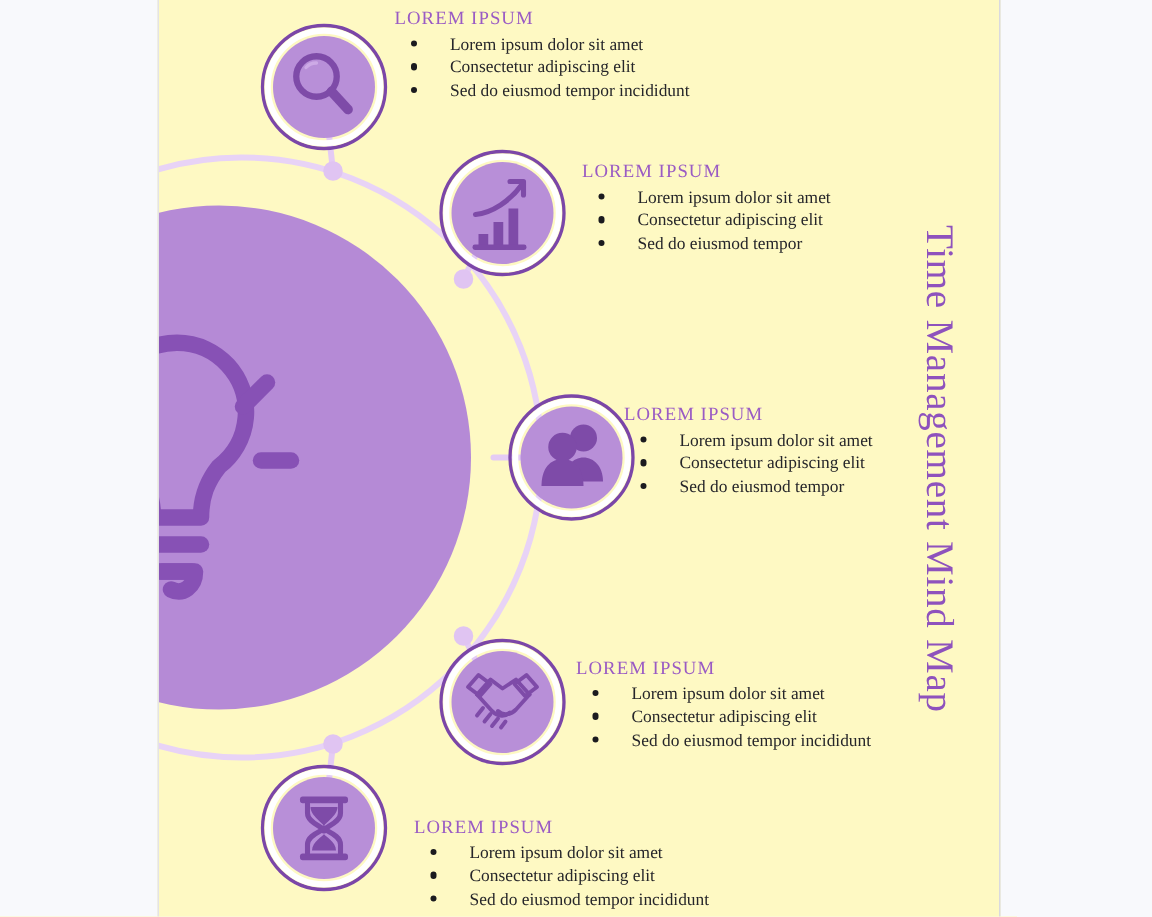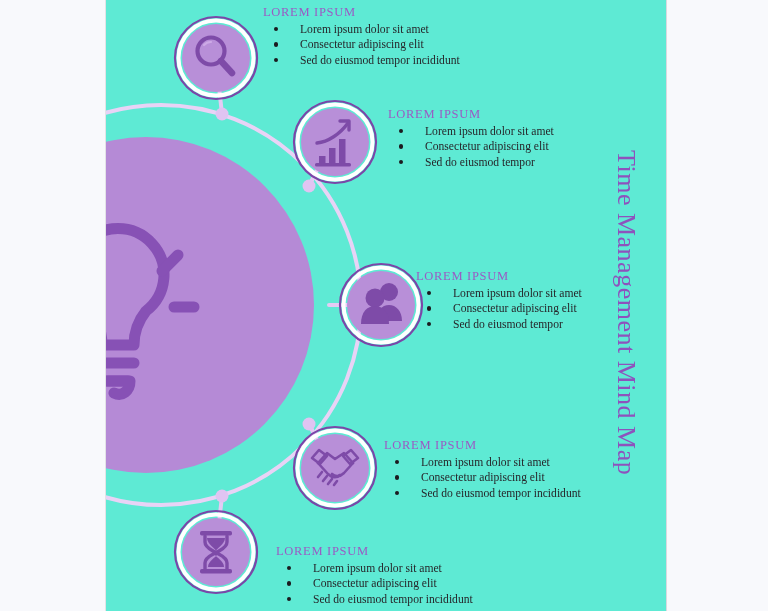--- a/index.html
+++ b/index.html
@@ -18,21 +18,21 @@
     width: 768px;
     height: 611px;
   }
   
   #page {
     position: absolute;
     left: 105px;
     top: 0;
     width: 562px;
     height: 611px;
-    background: #5eead4;
+    background: #fef9c3;
     border-left: 1px solid #e3e3e7;
     border-right: 1px solid #d9d9df;
     box-sizing: border-box;
     overflow: hidden;
   }
   #artboard {
     position: absolute;
     left: 0; top: 0;
     width: 562px;
     height: 611px;

